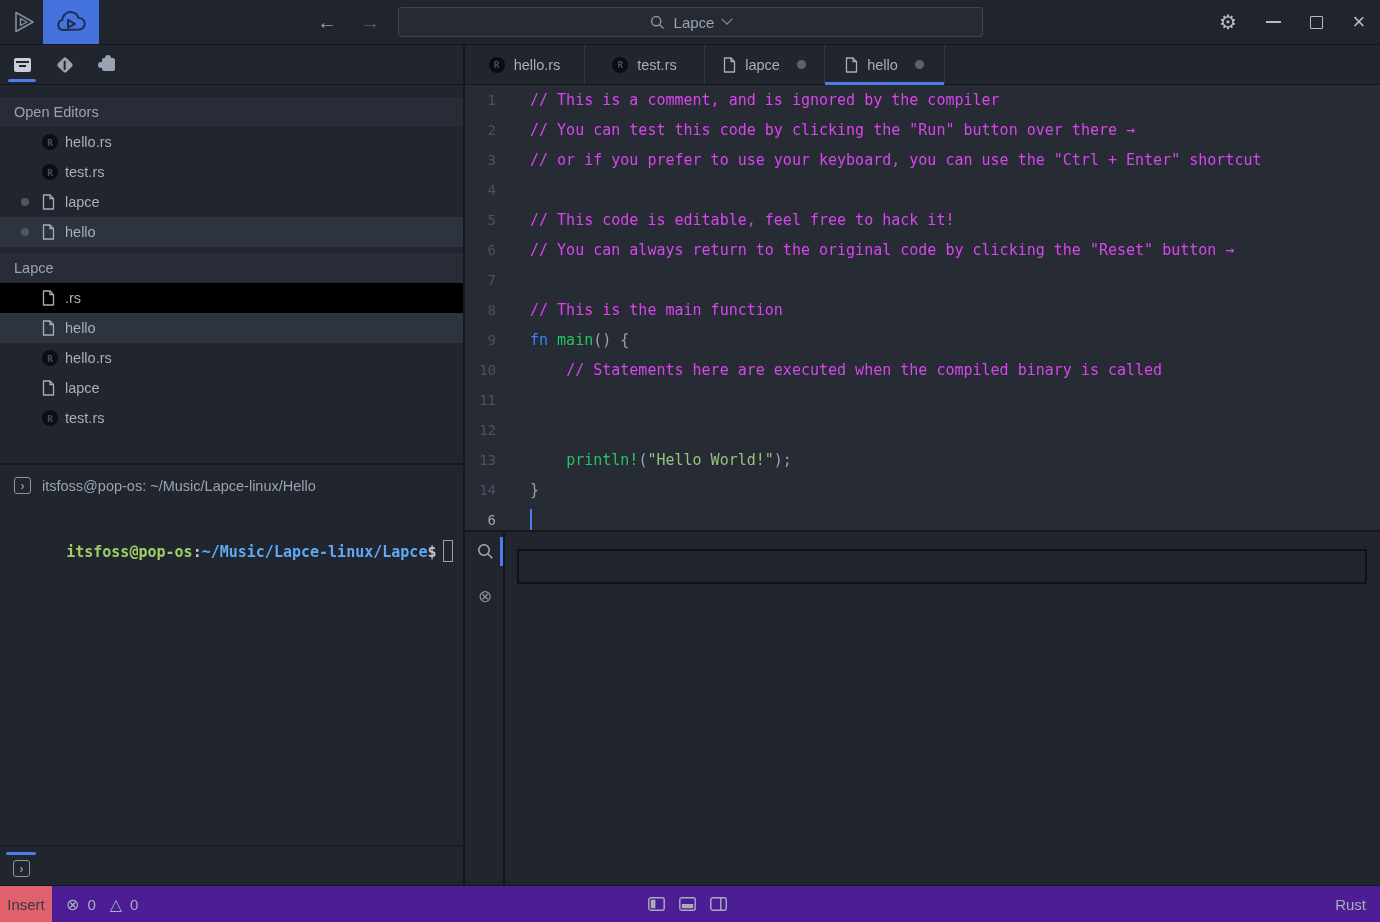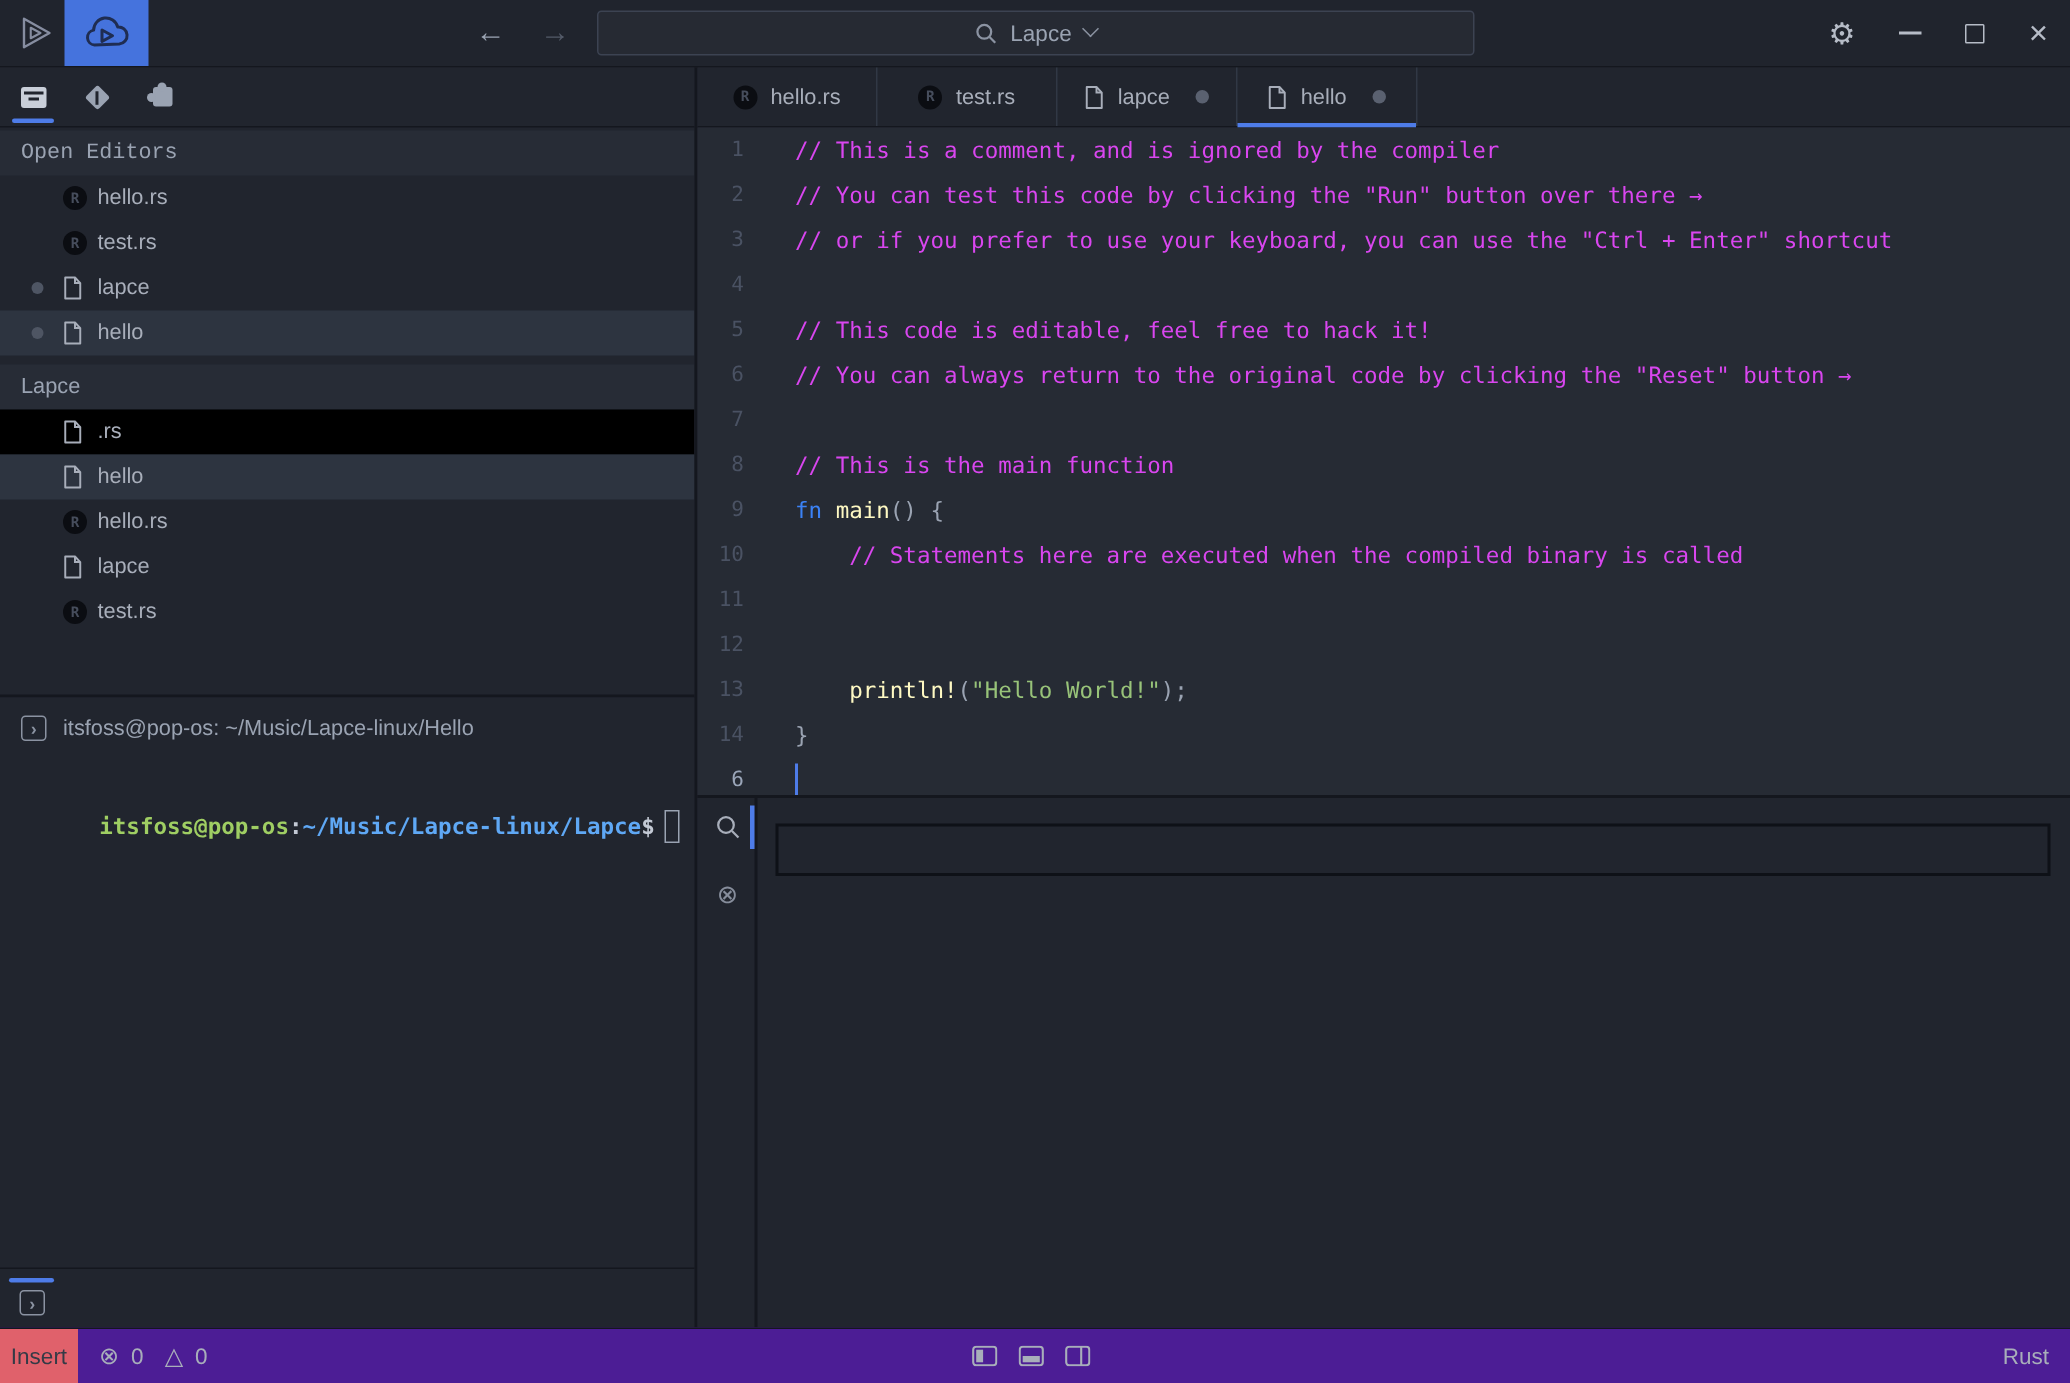--- a/index.html
+++ b/index.html
@@ -77,21 +77,21 @@
   .tab .tdot { width:9px; height:9px; border-radius:50%; background:#5a6170; margin-left:8px; }
   .tab.active::after { content:""; position:absolute; left:0; right:0; bottom:-1px; height:3px; background:#4e7ce8; }
 
   
   .code { left:465px; top:85px; width:915px; height:445px; background:#262b34; font-family:"DejaVu Sans Mono", monospace; font-size:15px; }
   .cline { display:flex; height:30px; align-items:center; }
   .cline .ln { width:46px; text-align:right; padding-right:15px; font-size:14px; color:#4a5263; flex:none; }
   .cline.current .ln { color:#9aa5b8; }
   .cline .ltext { padding-left:19px; white-space:pre; }
   .c-comment { color:#d946ef; } .c-plain { color:#9aa3b2; } .c-keyword { color:#3b82f6; }
-  .c-function { color:#fef9c3; } .c-string { color:#98c379; }
+  .c-function { color:#22c55e; } .c-string { color:#98c379; }
   .caret { display:inline-block; width:2px; height:22px; background:#4e7ce8; vertical-align:middle; }
 
   .ediv { left:465px; top:530px; width:915px; height:2px; background:#14171e; }
 
   
   .bottom { left:465px; top:532px; width:915px; height:353px; background:#21252e; }
   .bstrip { position:absolute; left:0; top:0; width:40px; height:353px; border-right:2px solid #14171e; }
   .bstrip .panel-icon { position:absolute; left:9px; display:flex; align-items:center; justify-content:center; width:22px; height:22px; }
   .bstrip .search-slot { top:8px; }
   .bstrip .blue-bar { position:absolute; left:35px; top:5px; width:3px; height:29px; background:#4e7ce8; }
@@ -151,21 +151,21 @@
     <div class="abs act-underline"></div>
     <div class="abs act-icon" style="left:49px;">
       <span class="git-glyph"></span>
     </div>
     <div class="abs act-icon" style="left:92px;">
       <span class="puzzle-glyph"></span>
     </div>
   </div>
 
   <div class="abs tree">
-    <div class="sec-header" style="margin-top:2px;font-family:Liberation Mono, monospace;">
+    <div class="sec-header" style="margin-top:12px;">
       <span>Open Editors</span>
     </div>
     <div id="open-editors-list">
         <div class="tree-row">
           <span class="ficon">
             <span class="rust-icon">R</span>
           </span>
           <span class="rlabel">hello.rs</span>
         </div>
         <div class="tree-row">

